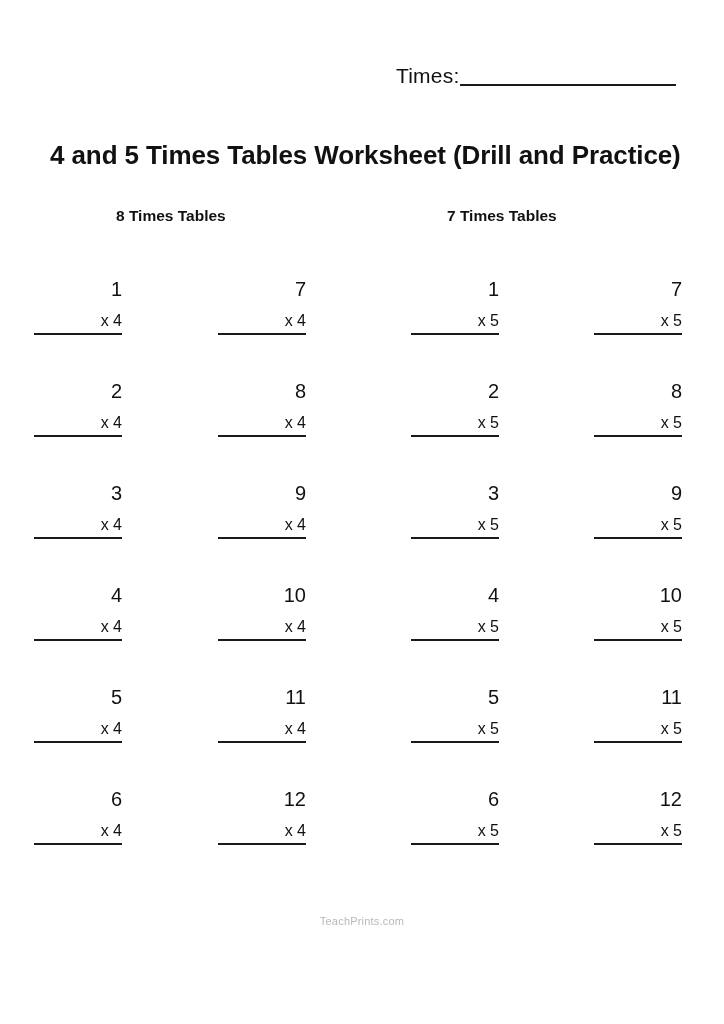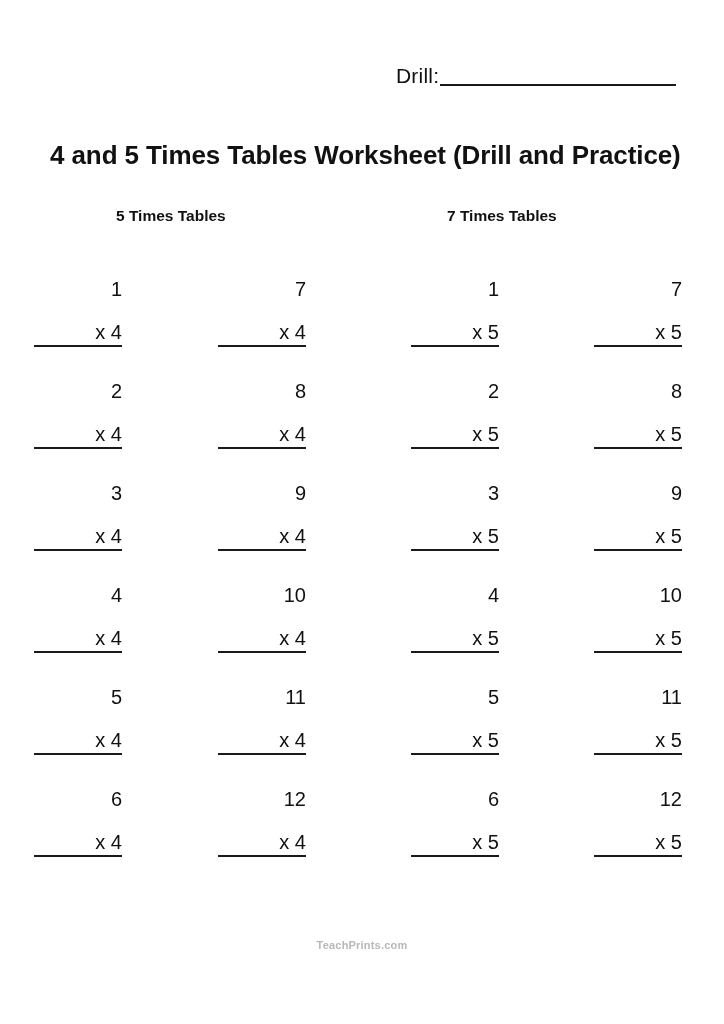--- a/index.html
+++ b/index.html
@@ -94,60 +94,59 @@
 
   .operand-top {
     text-align: right;
     font-size: 20px;
     line-height: 23px;
     padding-right: 34px;
     color: #111111;
   }
   .operand-bottom {
     text-align: right;
-    font-size: 20px;
+    font-size: 16px;
     line-height: 23px;
     padding-right: 34px;
-    margin-top: 20px;
+    margin-top: 8px;
     color: #111111;
     white-space: pre;
   }
   .answer-rule {
     margin-top: 1px;
     height: 0;
     border-bottom: 2.5px solid #1a1a1a;
     width: 88px;
   }
 
   
   .footer-brand {
     position: absolute;
     top: 915px;
     left: 0;
     width: 724px;
     text-align: center;
     font-size: 11px;
-    font-weight: bold;
+    font-weight: normal;
     letter-spacing: 0.2px;
     color: #b8b8b8;
-    margin-top: 24px;
   }
 </style>
 </head>
 <body>
 
 <div class="name-row">
-  <span class="name-label">Drill:</span>
+  <span class="name-label">Times:</span>
   <span class="name-blank"></span>
 </div>
 
 <div class="worksheet-title">4 and 5 Times Tables Worksheet (Drill and Practice)</div>
 
 <div class="section-headers">
-  <div class="section-header s0">5 Times Tables</div>
+  <div class="section-header s0">8 Times Tables</div>
   <div class="section-header s1">7 Times Tables</div>
 </div>
 
 <div class="problem-grid">
 
   <div class="problem-row">
     <div class="problem c0">
       <div class="operand-top">1</div>
       <div class="operand-bottom">x 4</div>
       <div class="answer-rule"></div>

